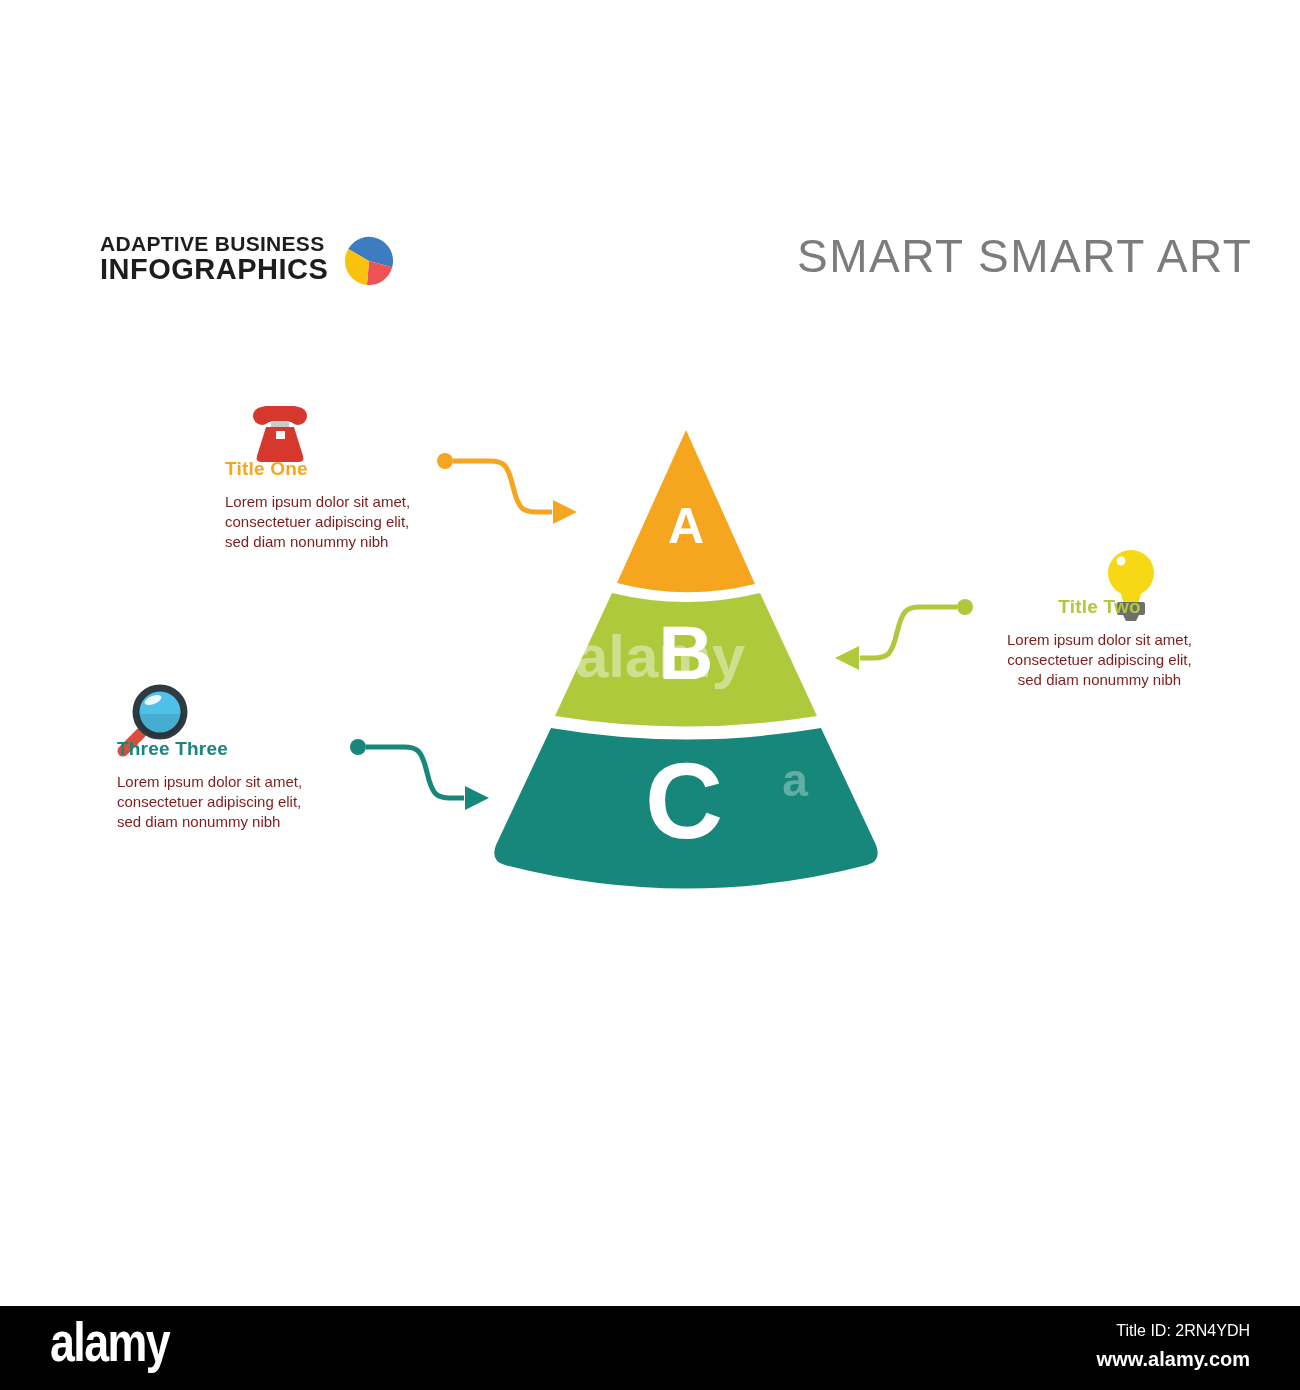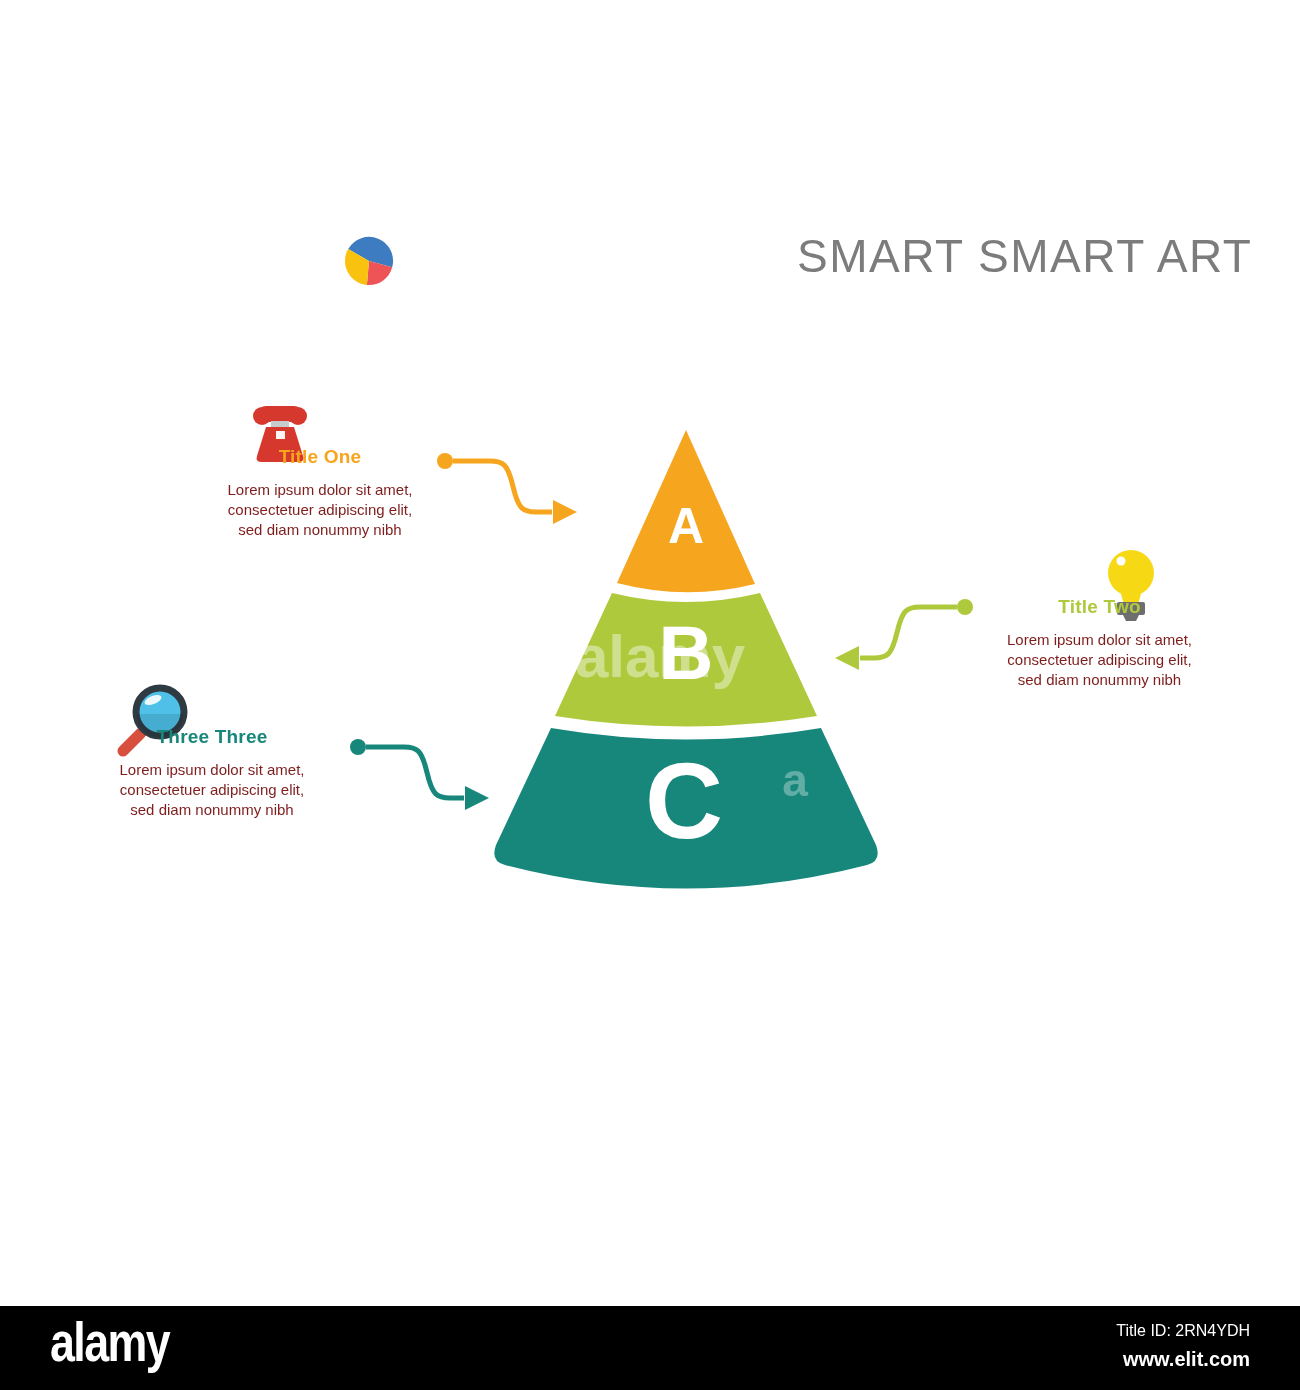--- a/index.html
+++ b/index.html
@@ -14,21 +14,21 @@
   .pie{position:absolute;left:343px;top:235px;}
   .page-title{position:absolute;left:797px;top:229px;font-size:46px;color:#7c7c7c;letter-spacing:1.5px;white-space:nowrap;}
   
   .scene{position:absolute;left:0;top:0;}
   .scene text{font-family:"Liberation Sans",sans-serif;}
   
   .callout{position:absolute;}
   .c-title{font-size:19px;font-weight:bold;margin:0 0 12px 0;letter-spacing:.2px;}
   .c-body{font-size:15px;line-height:20px;color:#7f1d1d;}
   .c-body span{display:block;}
-  .co-right{text-align:center;}
+  .co-right{text-align:left;margin-top:12px;}
   .co-left{text-align:center;}
   #callout-one{left:225px;top:446px;width:190px;}
   #callout-one .c-title{color:#F6A51C;}
   #callout-two{left:1002px;top:596px;width:195px;}
   #callout-two .c-title{color:#AFC93C;}
   #callout-three{left:117px;top:726px;width:190px;}
   #callout-three .c-title{color:#17877B;}
   
   .footer-note{position:absolute;left:200px;top:1010px;width:900px;text-align:center;
     font-size:24px;line-height:31px;color:#8b8b8b;}
@@ -39,20 +39,24 @@
     letter-spacing:-2px;transform:scaleX(.8);transform-origin:left center;line-height:1;}
   .wm-right{position:absolute;right:50px;top:16px;text-align:right;color:#fff;}
   .wm-id{font-size:16px;font-weight:normal;}
   .wm-site{font-size:20px;font-weight:bold;margin-top:8px;}
 </style>
 </head>
 <body>
 
 <div class="canvas">
 
+  <div class="logo">
+    <span class="logo-l1">ADAPTIVE BUSINESS</span>
+    <span class="logo-l2">INFOGRAPHICS</span>
+  </div>
 
   <svg class="pie" width="52" height="52" viewBox="0 0 52 52">
     <path d="M26,26 L5.2,14 A24,24 0 0 1 49.2,32.2 Z" fill="#3D7CC0"></path>
     <path d="M26,26 L49.2,32.2 A24,24 0 0 1 23.9,49.9 Z" fill="#EE5456"></path>
     <path d="M26,26 L23.9,49.9 A24,24 0 0 1 5.2,14 Z" fill="#F9C20E"></path>
   </svg>
 
   <div class="page-title">SMART SMART ART</div>
 
   <svg class="scene" width="1300" height="1390" viewBox="0 0 1300 1390">
@@ -136,17 +140,17 @@
       <span>consectetuer adipiscing elit,</span>
       <span>sed diam nonummy nibh</span>
     </div>
   </div>
 
 
   <div class="wm-bar">
     <div class="wm-brand">alamy</div>
     <div class="wm-right">
       <div class="wm-id">Title ID: 2RN4YDH</div>
-      <div class="wm-site">www.elit.com</div>
+      <div class="wm-site">www.alamy.com</div>
     </div>
   </div>
 
 </div>
 
 </body></html>

